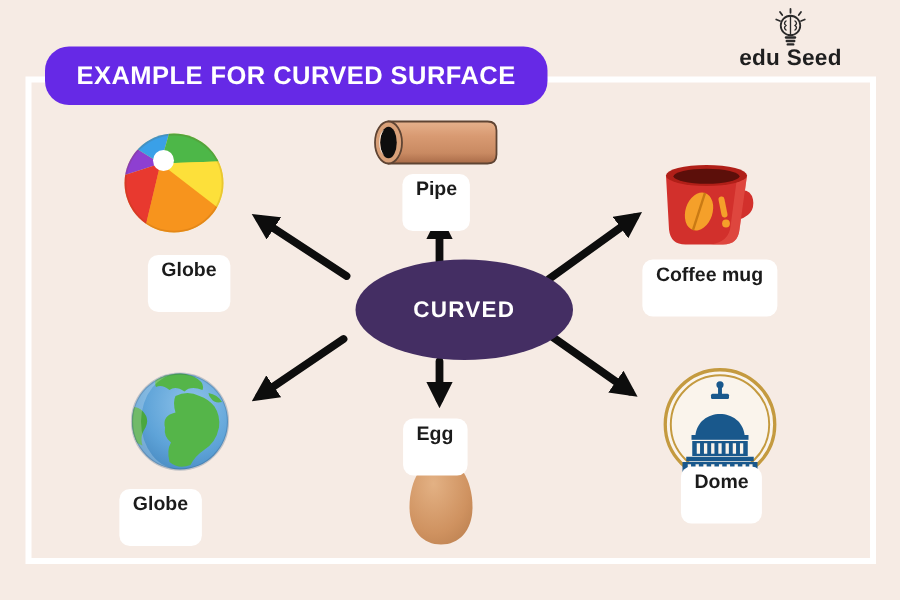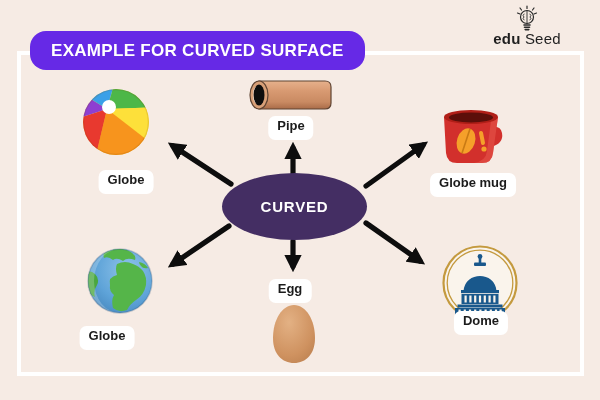--- a/index.html
+++ b/index.html
@@ -23,34 +23,34 @@
     border-radius:16px;display:flex;align-items:center;padding:0 21px;
     font-size:17px;font-weight:800;letter-spacing:.3px;white-space:nowrap;
   }
   .logo{position:absolute;right:18px;top:4px;width:110px;height:44px;z-index:5}
   .logo .bulb{position:absolute;left:41px;top:1px}
   .logo .brand-text{
     position:absolute;left:0;top:26px;width:110px;text-align:center;
     color:var(--logo-text);font-size:15px;letter-spacing:.2px;white-space:nowrap;
   }
   .logo .brand-text .edu{font-weight:700}
-  .logo .brand-text .seed{font-weight:400}
+  .logo .brand-text .seed{font-weight:700}
   svg.arrows{position:absolute;left:0;top:0;z-index:2;pointer-events:none}
   .center-ellipse{
-    position:absolute;left:222px;top:173px;width:145px;height:67px;z-index:3;
+    position:absolute;left:237px;top:173px;width:145px;height:67px;z-index:3;
     background:var(--ellipse-bg);border-radius:50%;
     display:flex;flex-direction:row;align-items:center;justify-content:center;
     color:var(--ellipse-text);font-weight:800;font-size:15px;letter-spacing:.8px;
     line-height:1.45;text-align:center;
   }
   .item-img{position:absolute;z-index:1}
   .pill{
     position:absolute;z-index:4;transform:translateX(-50%);
     background:var(--label-bg);color:var(--label-text);
-    font-size:13px;font-weight:700;padding:2px 9px 7px;border-radius:7px;
+    font-size:13px;font-weight:700;padding:2px 9px 21px;border-radius:7px;
     white-space:nowrap;
   }
   .egg-shape{position:absolute;left:271px;top:303px;z-index:1}
 </style>
 </head>
 <body>
 
 <div class="frame"></div>
 
 <div class="title-badge">
@@ -147,21 +147,21 @@
   <ellipse cx="35" cy="10" rx="27" ry="7" fill="#b01f18"></ellipse>
   <ellipse cx="35" cy="10.5" rx="22" ry="5" fill="#5c0f0a"></ellipse>
   <g transform="rotate(18 30 34)">
     <ellipse cx="30" cy="34" rx="9" ry="13" fill="#f5a02a"></ellipse>
     <line x1="30" y1="21" x2="30" y2="47" stroke="#c97a14" stroke-width="1.6"></line>
   </g>
   <path d="M45,26 l2,10" stroke="#f5a02a" stroke-width="4" stroke-linecap="round"></path>
   <circle cx="48" cy="42" r="2.6" fill="#f5a02a"></circle>
 </svg>
 <div class="pill" style="left:473px;top:173px">
-  <span>Globe mug</span>
+  <span>Coffee mug</span>
 </div>
 
 <svg class="item-img" style="left:87px;top:248px" width="66" height="66" viewBox="0 0 66 66">
   <defs>
     <radialGradient id="ocean" cx="0.62" cy="0.32" r="0.9">
       <stop offset="0" stop-color="#8fc3ea"></stop>
       <stop offset="0.55" stop-color="#5ea3d8"></stop>
       <stop offset="1" stop-color="#3d7db5"></stop>
     </radialGradient>
     <clipPath id="globeClip">

